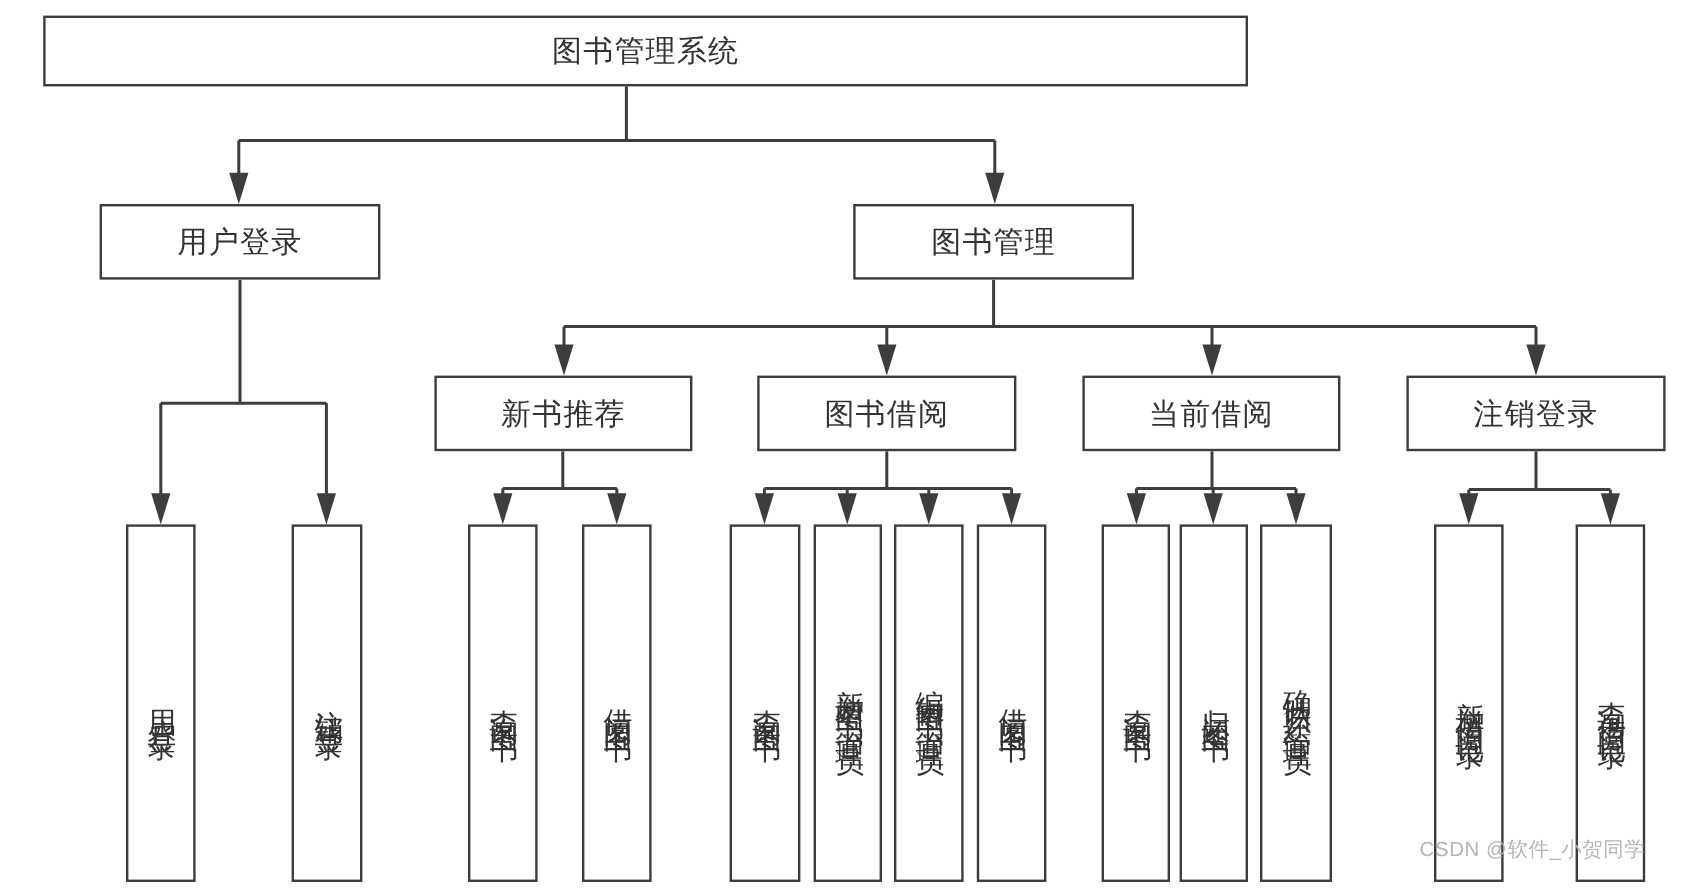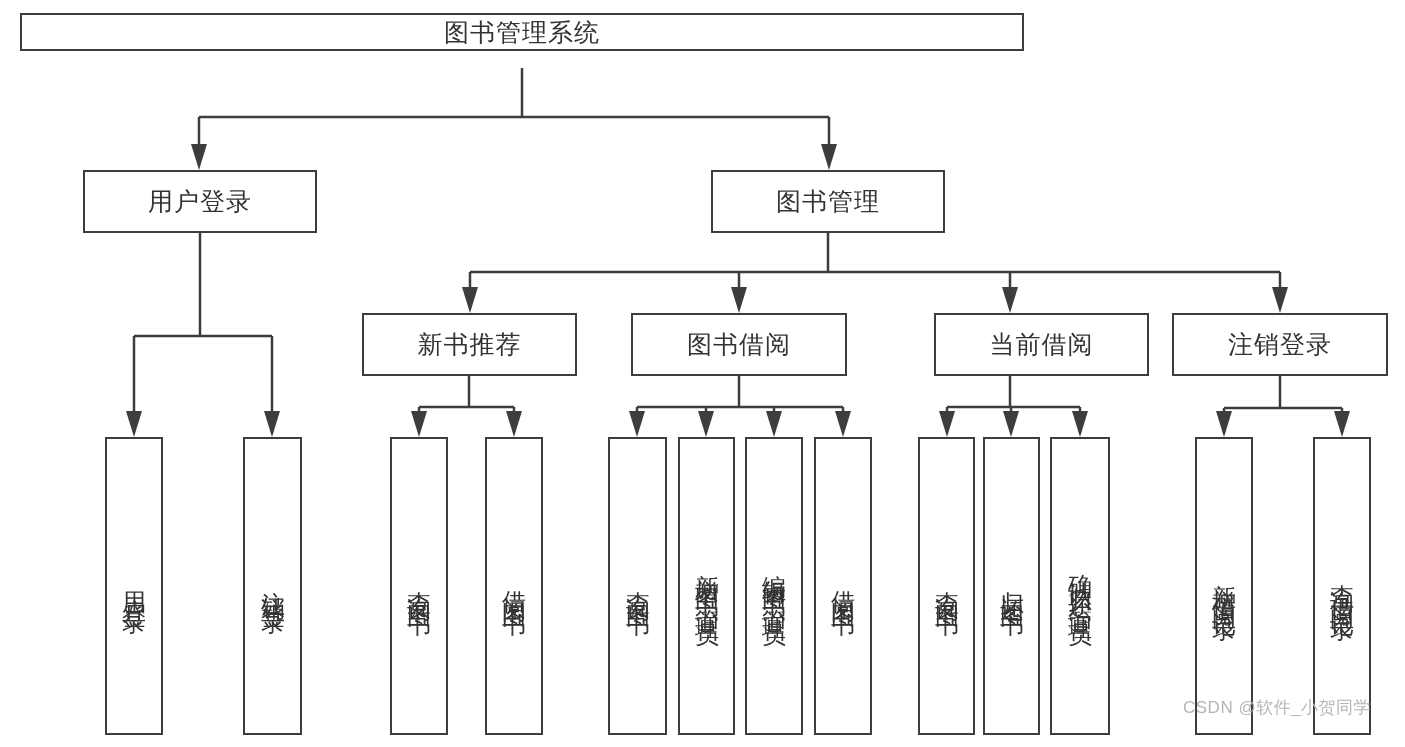--- a/index.html
+++ b/index.html
@@ -102,36 +102,36 @@
       <polygon points="698,411 714,411 706,437"></polygon>
       <polygon points="766,411 782,411 774,437"></polygon>
       <polygon points="835,411 851,411 843,437"></polygon>
       <polygon points="939,411 955,411 947,437"></polygon>
       <polygon points="1003,411 1019,411 1011,437"></polygon>
       <polygon points="1072,411 1088,411 1080,437"></polygon>
       <polygon points="1216,411 1232,411 1224,437"></polygon>
       <polygon points="1334,411 1350,411 1342,437"></polygon>
     </svg>
   <div id="watermark">CSDN @软件_小贺同学</div>
-<div class="node" style="left: 20px; top: 13px; width: 1004px; height: 38px;">
+<div class="node" style="left: 36px; top: 13px; width: 1004px; height: 59px;">
       <span>图书管理系统</span>
     </div>
     <div class="node" style="left: 83px; top: 170px; width: 234px; height: 63px;">
       <span>用户登录</span>
     </div>
     <div class="node" style="left: 711px; top: 170px; width: 234px; height: 63px;">
       <span>图书管理</span>
     </div>
     <div class="node" style="left: 362px; top: 313px; width: 215px; height: 63px;">
       <span>新书推荐</span>
     </div>
     <div class="node" style="left: 631px; top: 313px; width: 216px; height: 63px; text-align: center;">
       <span>图书借阅</span>
     </div>
-    <div class="node" style="left: 902px; top: 313px; width: 215px; height: 63px; margin-left: 32px;">
+    <div class="node" style="left: 902px; top: 313px; width: 215px; height: 63px;">
       <span>当前借阅</span>
     </div>
     <div class="node" style="left: 1172px; top: 313px; width: 216px; height: 63px;">
       <span>注销登录</span>
     </div>
     <div class="node vertical" style="left: 105px; top: 437px; width: 58px; height: 298px; line-height: 53px;"><span>用户登录</span></div>
     <div class="node vertical" style="left: 243px; top: 437px; width: 59px; height: 298px; line-height: 54px;"><span>注销登录</span></div>
     <div class="node vertical" style="left: 390px; top: 437px; width: 58px; height: 298px; line-height: 53px;"><span>查询图书</span></div>
     <div class="node vertical" style="left: 485px; top: 437px; width: 58px; height: 298px; line-height: 53px;"><span>借阅图书</span></div>
     <div class="node vertical" style="left: 608px; top: 437px; width: 59px; height: 298px; line-height: 54px;"><span>查询图书</span></div>

